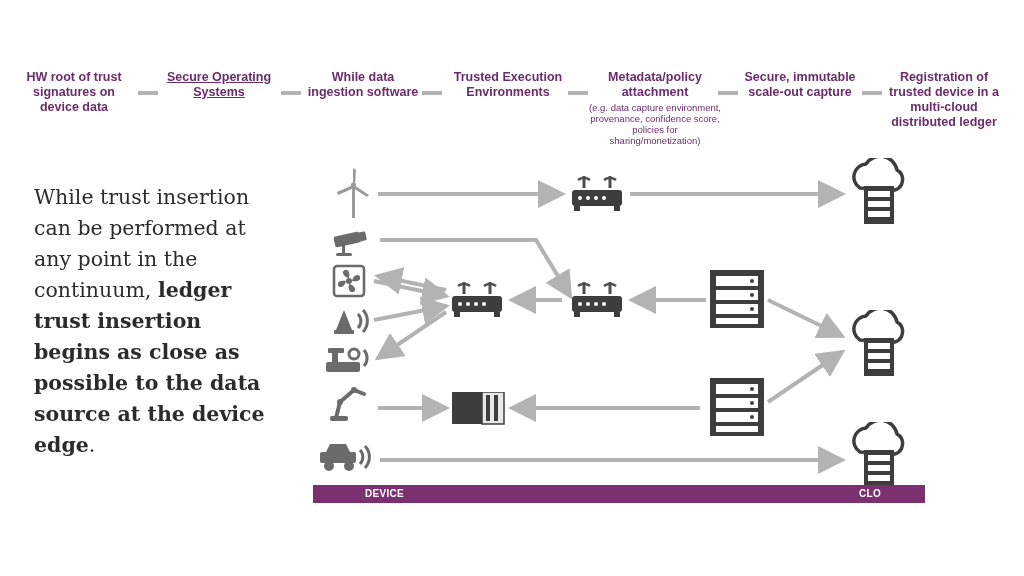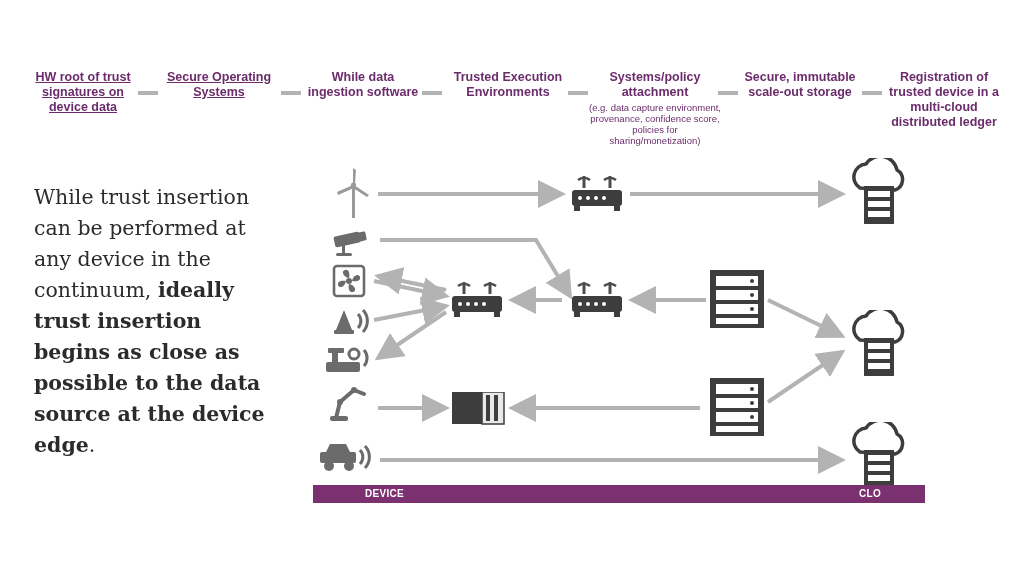--- a/index.html
+++ b/index.html
@@ -93,53 +93,53 @@
   .node {
     position: absolute;
     color: #4d4d4d;
   }
   .node svg { display: block; }
 </style>
 </head>
 <body>
 
 <div id="stage-row">
-  <div class="stage" style="left:23px;top:6px;width:120px;text-decoration:underline;">
+  <div class="stage" style="left:14px;top:6px;width:120px;">
     <span>HW root of trust signatures on device data</span>
   </div>
   <div class="stage" style="left:158px;top:6px;width:122px;text-decoration:underline;">
     <span>Secure Operating Systems</span>
   </div>
   <div class="stage" style="left:305px;top:6px;width:116px;">
     <span>While data ingestion software</span>
   </div>
   <div class="stage" style="left:448px;top:6px;width:120px;">
     <span>Trusted Execution Environments</span>
   </div>
   <div class="stage" style="left:588px;top:6px;width:134px;">
-    <span>Systems/policy attachment</span>
+    <span>Metadata/policy attachment</span>
     <span class="sub">(e.g. data capture environment, provenance, confidence score, policies for sharing/monetization)</span>
   </div>
   <div class="stage" style="left:738px;top:6px;width:124px;">
-    <span>Secure, immutable scale-out storage</span>
+    <span>Secure, immutable scale-out capture</span>
   </div>
   <div class="stage" style="left:880px;top:6px;width:128px;">
     <span>Registration of trusted device in a multi-cloud distributed ledger</span>
   </div>
 
   <div class="stage-dash" style="left:138px;"></div>
   <div class="stage-dash" style="left:281px;"></div>
   <div class="stage-dash" style="left:422px;"></div>
   <div class="stage-dash" style="left:568px;"></div>
   <div class="stage-dash" style="left:718px;"></div>
   <div class="stage-dash" style="left:862px;"></div>
 </div>
 
 <div id="narrative">
-  <span>While trust insertion can be performed at any device in the continuum, </span><span class="bold">ideally trust insertion begins as close as possible to the data source at the device edge</span><span>.</span>
+  <span>While trust insertion can be performed at any point in the continuum, </span><span class="bold">ledger trust insertion begins as close as possible to the data source at the device edge</span><span>.</span>
 </div>
 
 <svg id="canvas" viewBox="0 0 1024 576">
   <defs>
     <marker id="ah" markerWidth="7" markerHeight="7" refX="6" refY="3.5" orient="auto">
       <polygon points="0 0, 7 3.5, 0 7" fill="#b3b3b3"></polygon>
     </marker>
   </defs>
   <g stroke="#b3b3b3" stroke-width="4" fill="none" marker-end="url(#ah)">
 

